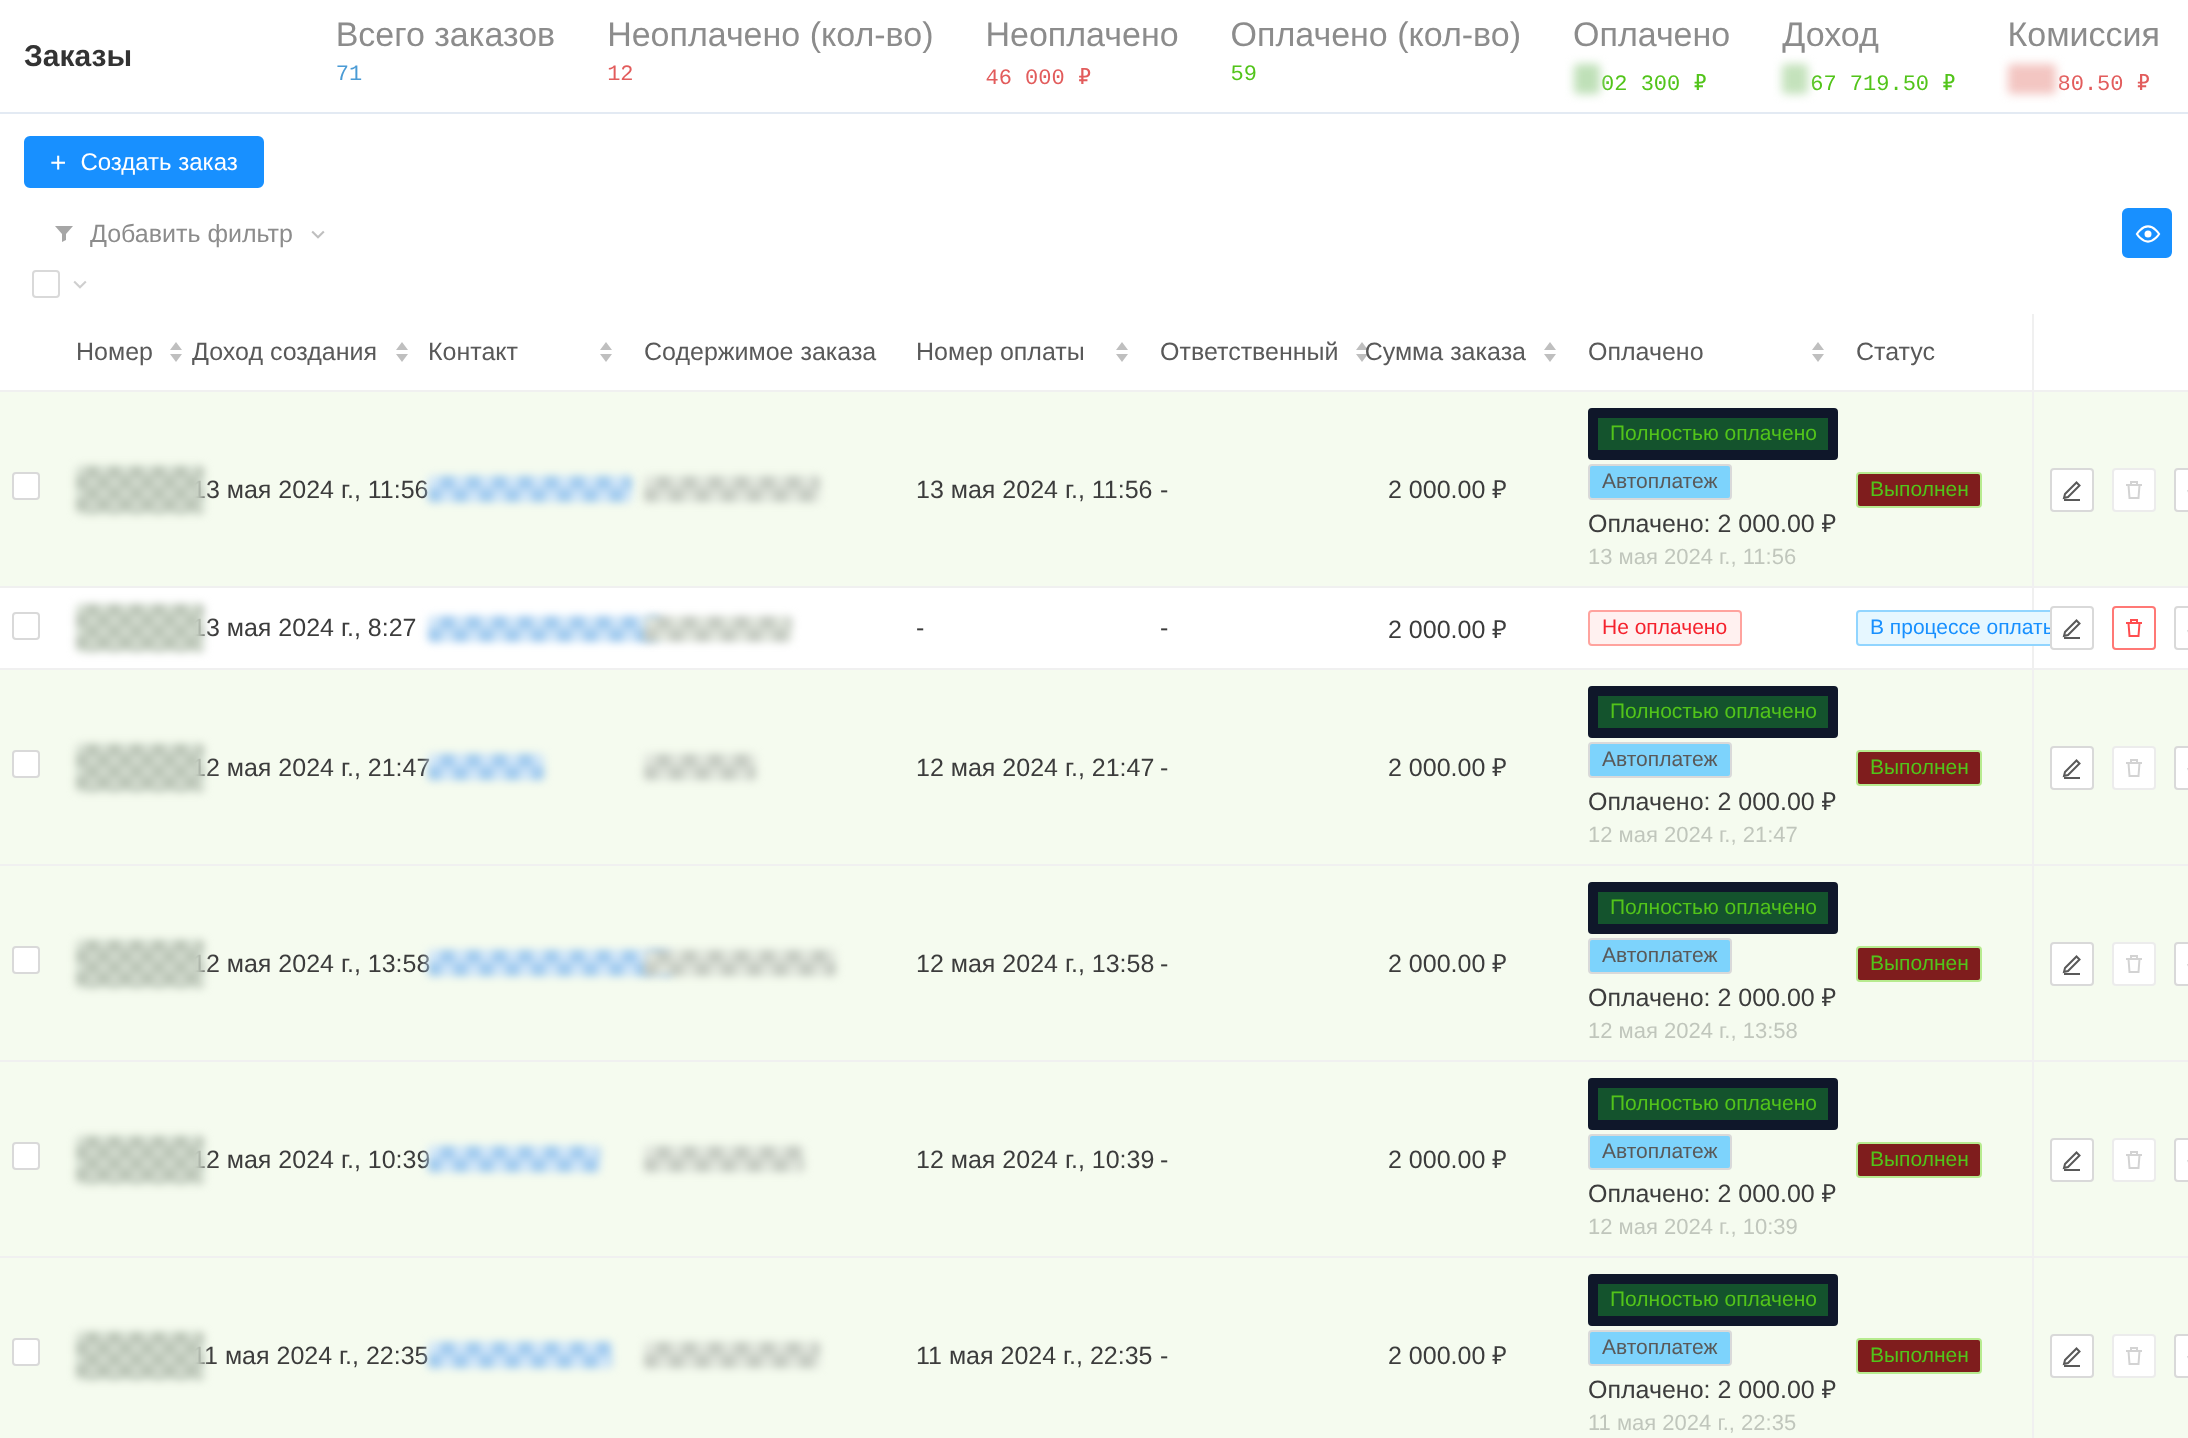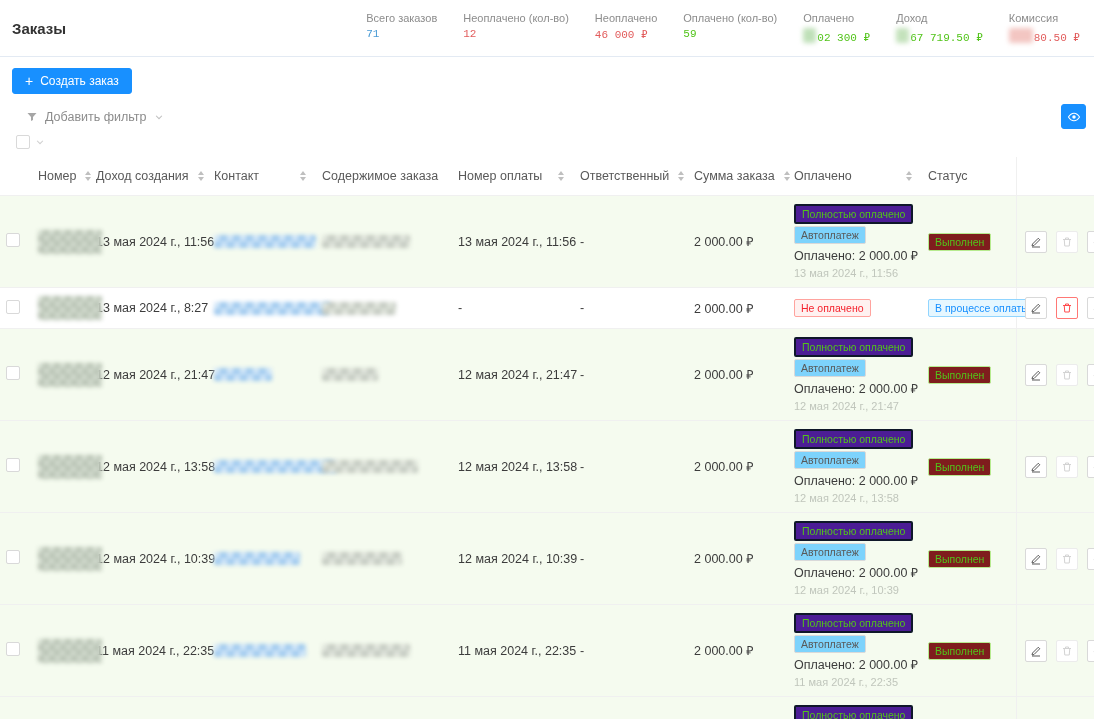--- a/index.html
+++ b/index.html
@@ -6,21 +6,21 @@
   html,body { width:1094px; height:719px; overflow:hidden; background:#fff;
     font-family:"Liberation Sans", sans-serif; color:#262626; }
   .page { position:relative; width:1094px; height:719px; overflow:hidden; }
 
   
   .topbar { height:57px; display:flex; align-items:center; justify-content:space-between;
     padding:0 14px 0 12px; border-bottom:1px solid #e3eaf3; }
   .page-title { font-size:15px; font-weight:700; color:#333; }
   .stats { display:flex; gap:26px; align-items:flex-start; }
   .stat { min-width:62px; }
-  .stat-label { font-size:11px; color:#8c8c8c; white-space:nowrap; margin-bottom:4px; }
+  .stat-label { font-size:17px; color:#8c8c8c; white-space:nowrap; margin-bottom:4px; }
   .stat-value { font-size:11px; white-space:nowrap;font-family:Liberation Mono, monospace; }
   .v-blue  { color:#4a9bd5; }
   .v-red   { color:#e25c5c; }
   .v-green { color:#52c41a; }
   .stat-blur { display:inline-block; height:15px; vertical-align:-2px; border-radius:2px;
     filter:blur(2.5px); margin-right:1px; }
   .sb-green { width:13px; background:#bfe0b8; }
   .sb-green2 { width:13px; background:#c4e2bc; }
   .sb-pink { width:24px; background:#f3c6c2; }
 
@@ -77,21 +77,21 @@
   tbody tr:nth-child(4) .blur-contact{width:122px} tbody tr:nth-child(5) .blur-contact{width:86px}
   tbody tr:nth-child(6) .blur-contact{width:92px}  tbody tr:nth-child(7) .blur-contact{width:122px}
   tbody tr:nth-child(8) .blur-contact{width:114px}
   tbody tr:nth-child(2) .blur-content{width:74px} tbody tr:nth-child(3) .blur-content{width:56px}
   tbody tr:nth-child(4) .blur-content{width:96px} tbody tr:nth-child(5) .blur-content{width:80px}
   tbody tr:nth-child(7) .blur-content{width:78px} tbody tr:nth-child(8) .blur-content{width:92px}
 
   
   .tag { display:inline-block; font-size:10.5px; line-height:16px; padding:0 6px;
     border-radius:2px; white-space:nowrap; }
-  .tag-green { color:#52c41a; background:#4c1d95; border:2px solid #0f172a; }
+  .tag-green { color:#52c41a; background:#14532d; border:5px solid #0f172a; }
   .tag-default { color:#595959; background:#7dd3fc; border:1px solid #d9d9d9; }
   .tag-red { color:#f5222d; background:#fff1f0; border:1px solid #ffa39e; }
   .status-tag.success { color:#52c41a; background:#7f1d1d; border:1px solid #b7eb8f; }
   .status-tag.processing { color:#1890ff; background:#e6f7ff; border:1px solid #91d5ff; }
   .payment-block .tag { margin-bottom:2px; }
   .paid-line { font-size:12.5px; color:#3c3c3c; margin-top:1px; white-space:nowrap; }
   .paid-at { font-size:11px; color:#c0c6bc; margin-top:3px; white-space:nowrap; }
 
   
   .abtn { width:22px; height:22px; background:#fff; border:1px solid #d9d9d9;
@@ -231,21 +231,21 @@
         <th>
             <div class="th-inner" style="justify-content:space-between">
               <span>Ответственный</span>
               <span class="sorter">
                 <i class="caret up"></i>
                 <i class="caret down"></i>
               </span>
             </div>
           </th>
         <th>
-            <div class="th-inner" style="justify-content:flex-start">
+            <div class="th-inner" style="justify-content:flex-end">
               <span>Сумма заказа</span>
               <span class="sorter">
                 <i class="caret up"></i>
                 <i class="caret down"></i>
               </span>
             </div>
           </th>
         <th>
             <div class="th-inner" style="justify-content:space-between">
               <span>Оплачено</span>

